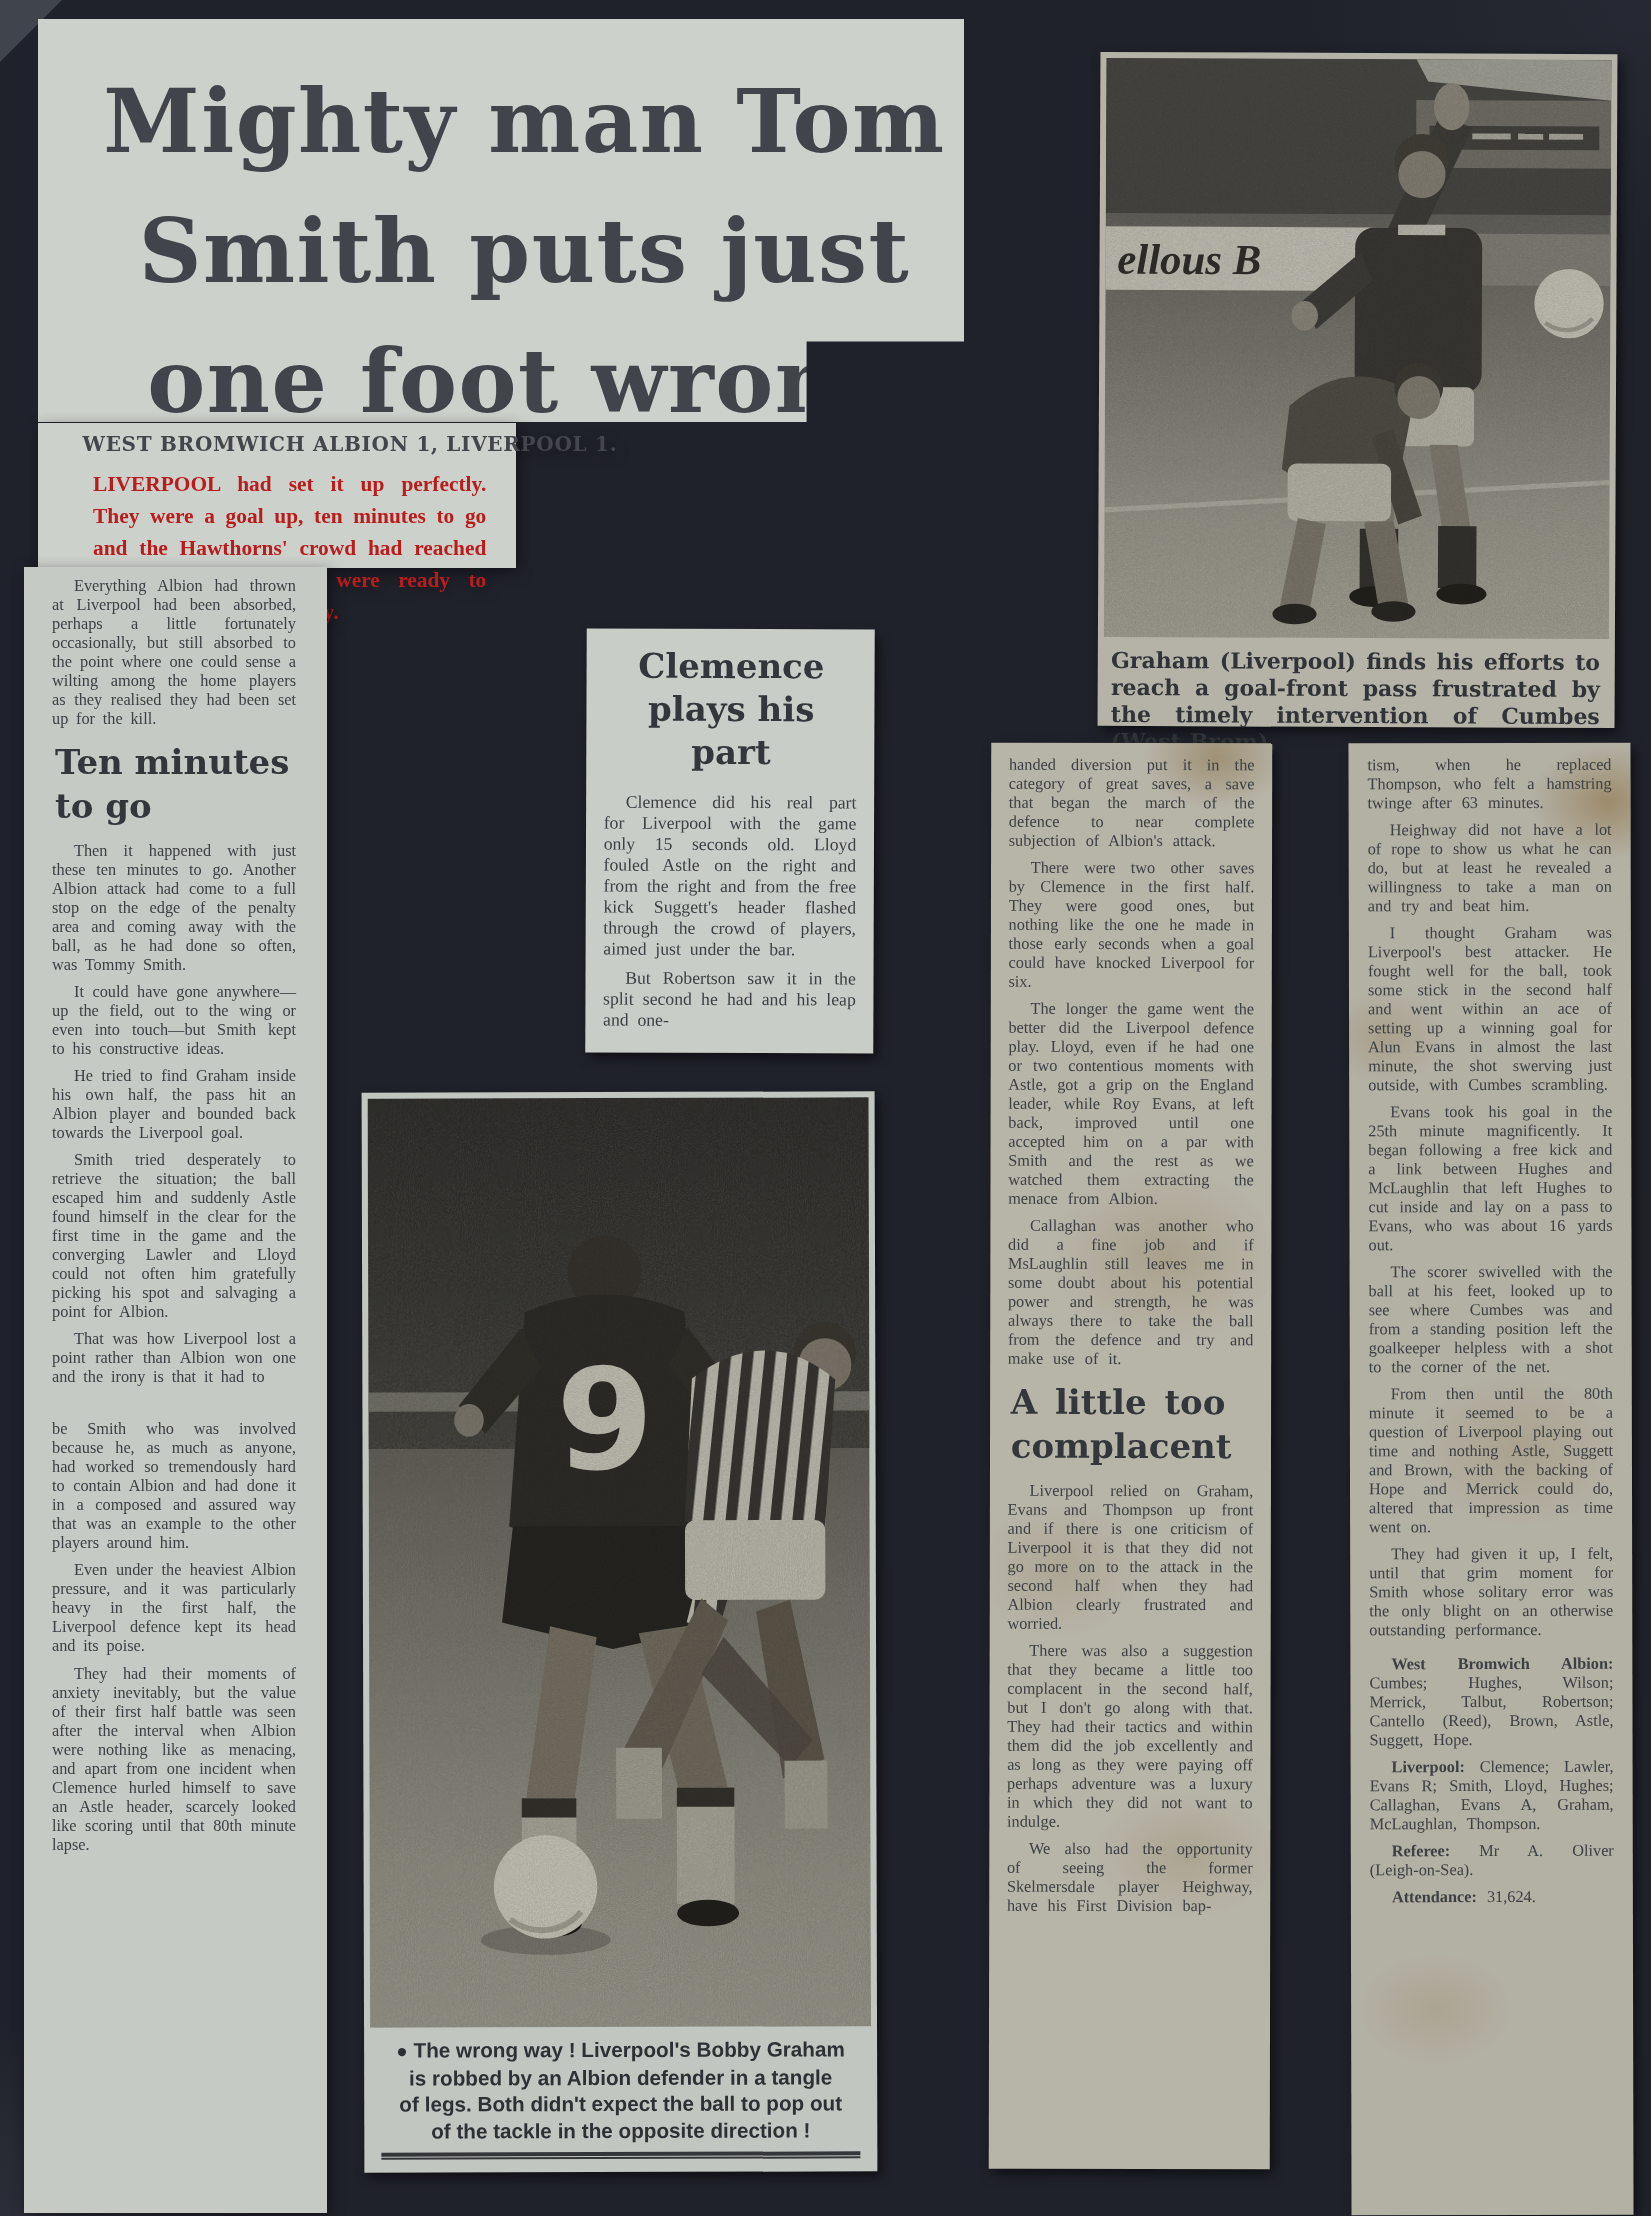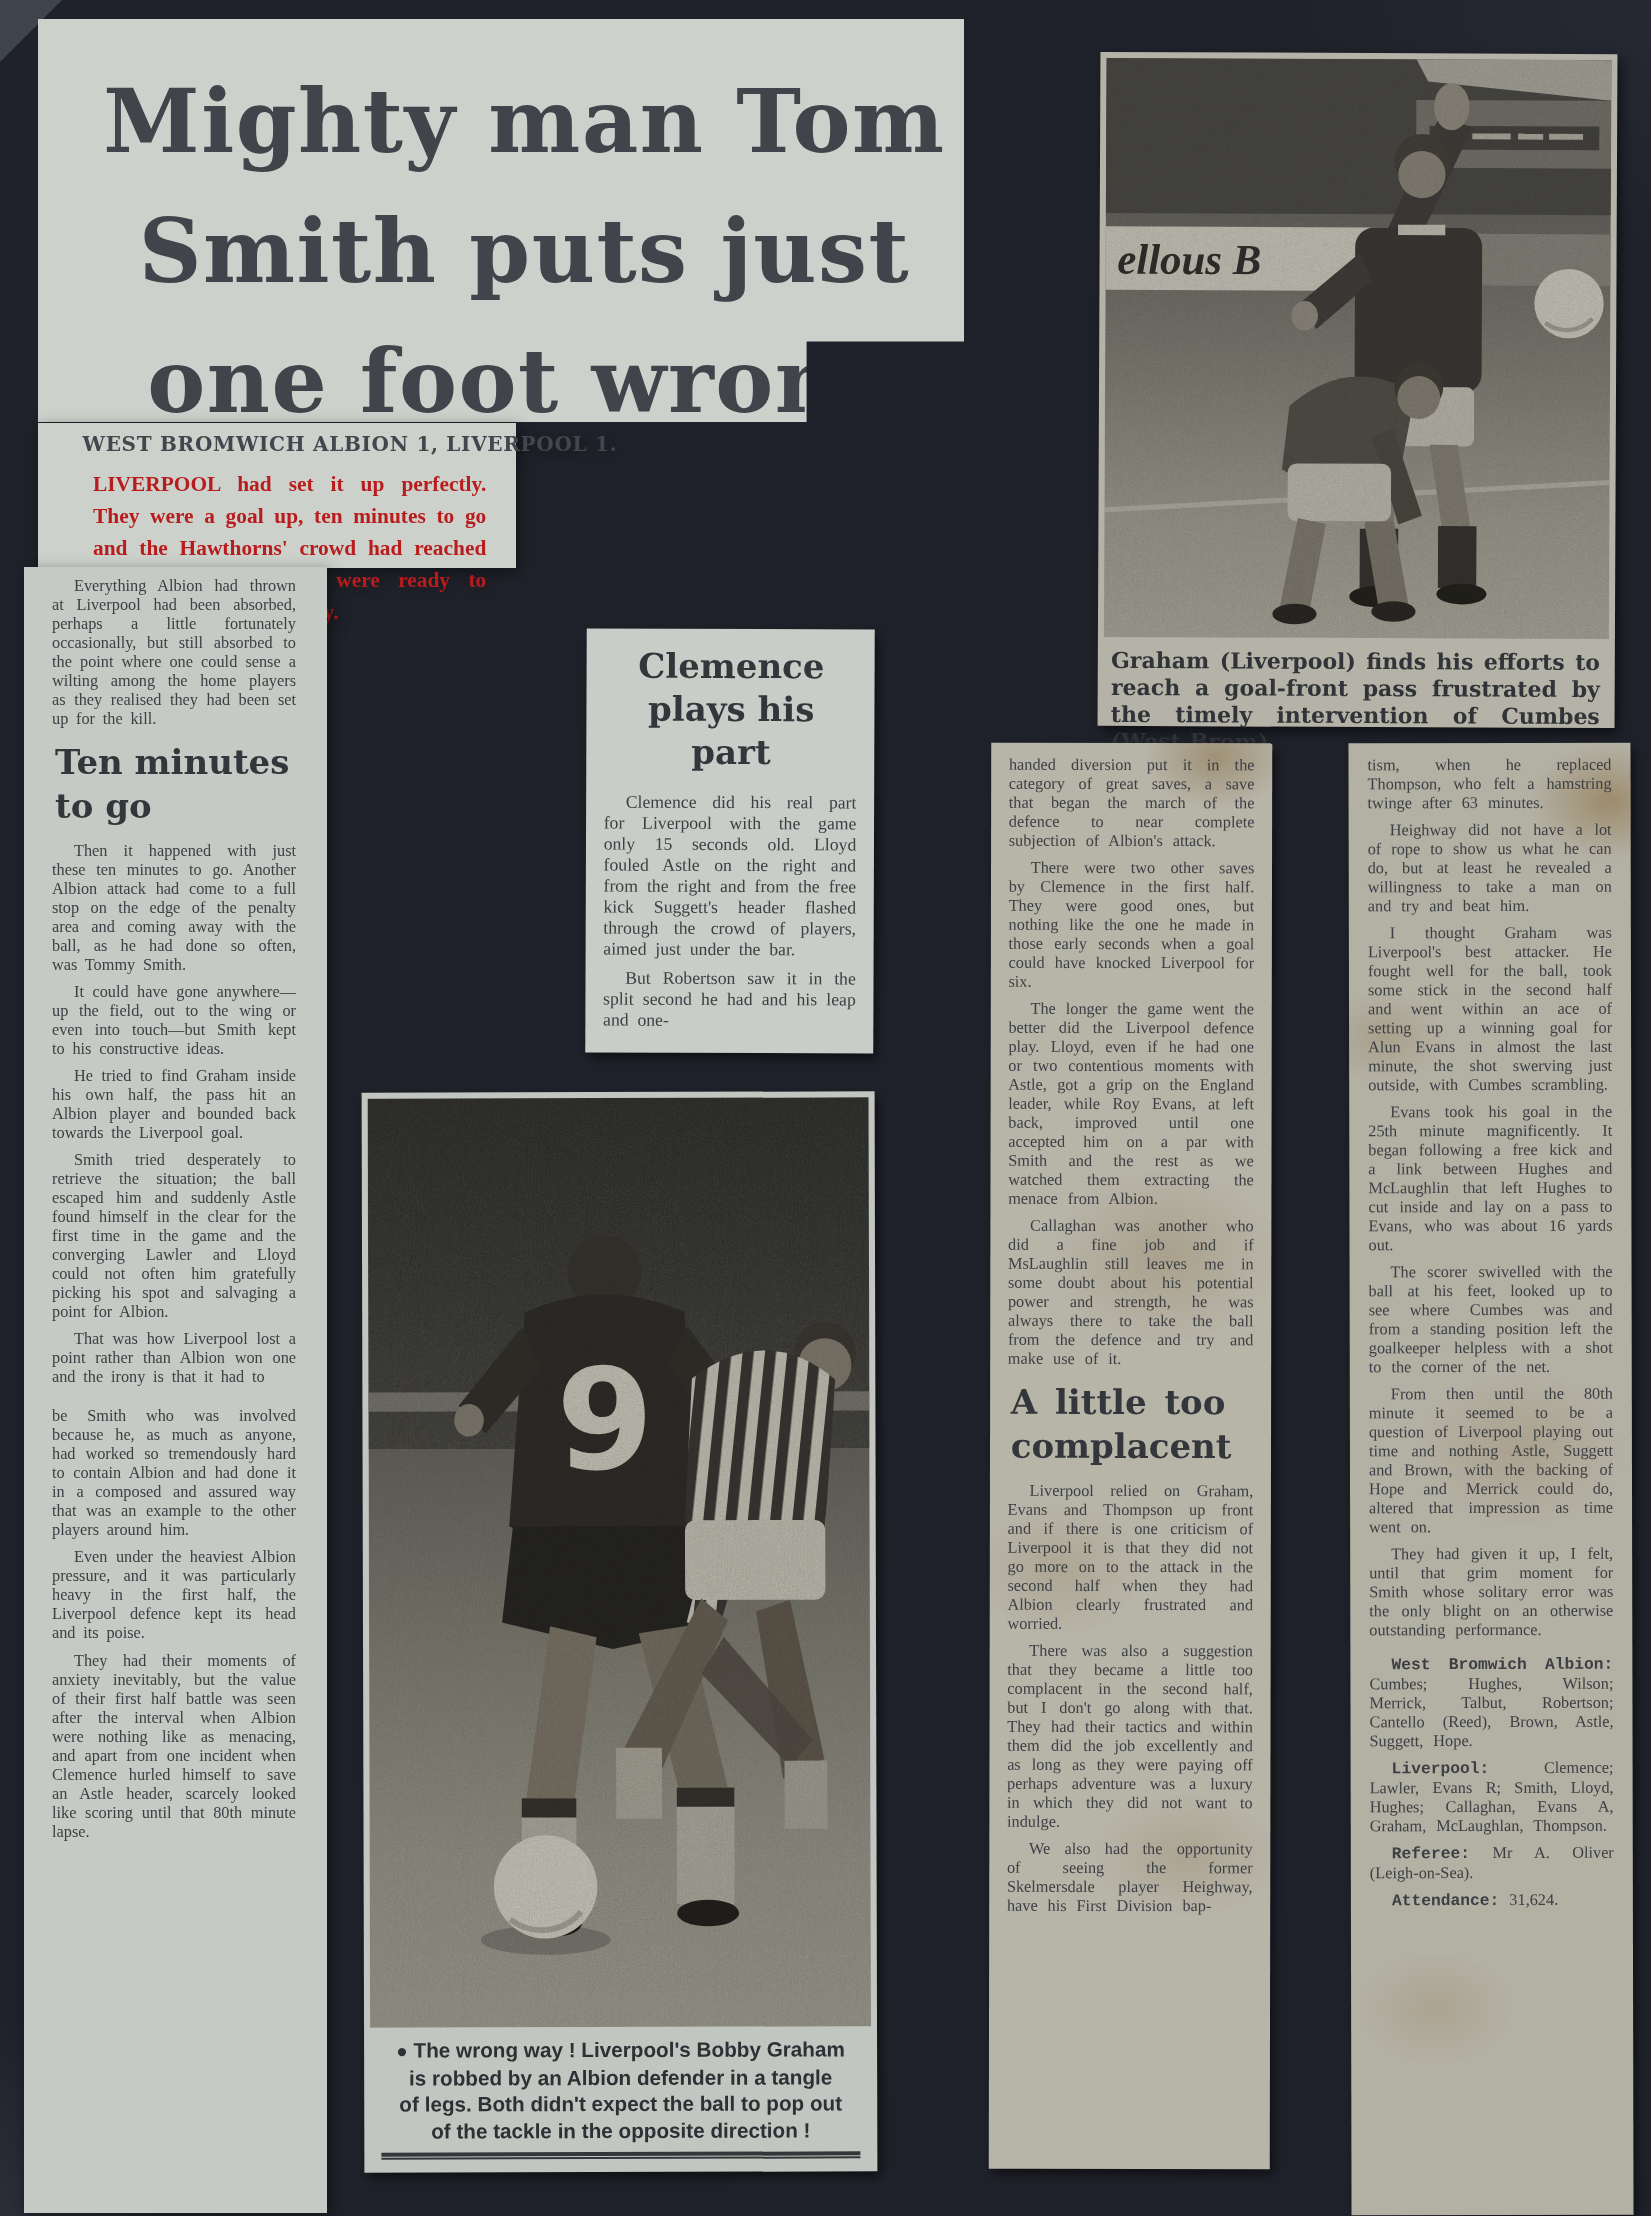--- a/index.html
+++ b/index.html
@@ -34,21 +34,21 @@
   }
   .scoreline{font-family:"DejaVu Serif",serif;font-weight:bold;color:#43464c;
     font-size:20px;letter-spacing:0.7px;margin:1.5px 0 10.3px 1.5px;white-space:nowrap;}
   .intro{margin:12px;font-family:"Liberation Serif",serif;font-weight:bold;color:#b91c1c;
     font-size:21.4px;line-height:32px;text-align:justify;word-spacing:3px;}
 
   
   .news{font-family:"Liberation Serif",serif;color:#3c3f43;text-align:justify;}
   .col p{font-size:16.3px;line-height:19px;margin:0 0 8.1px;text-indent:22px;word-spacing:3.7px;}
   .col p.cont{text-indent:0;}
-  .col p.joined{text-indent:0;margin-top:20px;}
+  .col p.joined{text-indent:0;margin-top:33px;}
   .subhead{font-family:"DejaVu Serif",serif;font-weight:bold;color:#33363b;
     font-size:34px;line-height:44px;margin:11.8px 0 13.3px 3px;text-align:left;}
 
   .left-col{
     left:24px;top:567px;width:303px;height:1646px;background:#c6cac5;
     padding:8.9px 31px 11.8px 28px;filter:drop-shadow(3px 4.4px 7.4px rgba(0,0,0,.45));
   }
   .clemence-clip{
     left:586px;top:629px;width:288px;height:424px;background:#c9cdc8;
     padding:13.3px 17.7px 7.4px 17.7px;transform:rotate(.2deg);
@@ -72,21 +72,21 @@
     background-image:
       radial-gradient(ellipse 111px 81px at 92% 4%, rgba(130,95,40,.45), rgba(130,95,40,0) 70%),
       radial-gradient(ellipse 89px 66px at 12% 20%, rgba(130,95,40,.20), rgba(130,95,40,0) 70%),
       radial-gradient(ellipse 148px 111px at 60% 48%, rgba(130,95,40,.18), rgba(130,95,40,0) 70%),
       radial-gradient(ellipse 111px 81px at 30% 86%, rgba(130,95,40,.15), rgba(130,95,40,0) 70%);
     background-color:#b3b0a4;
     padding:11.8px 19px 7.4px 19px;transform:rotate(-.12deg);
   }
   .col4 p{word-spacing:5.9px;}
   .team{text-indent:20.7px;}
-  .team b{font-family:Liberation Mono, monospace;}
+  .team b{font-family:Liberation Serif, serif;}
   .teams-gap{margin-top:14.8px !important;}
 
   
   .photo-clip{background:#c3c7c1;}
   .top-photo{left:1099px;top:53px;width:517px;height:674px;background:#b5b3a7;
     padding:5.9px;transform:rotate(.25deg);}
   .mid-photo{left:363px;top:1092px;width:513px;height:1080px;background:#c2c6c0;
     padding:5.9px;transform:rotate(-.15deg);}
   .photo-frame{line-height:0;}
   .photo-frame svg{display:block;}

